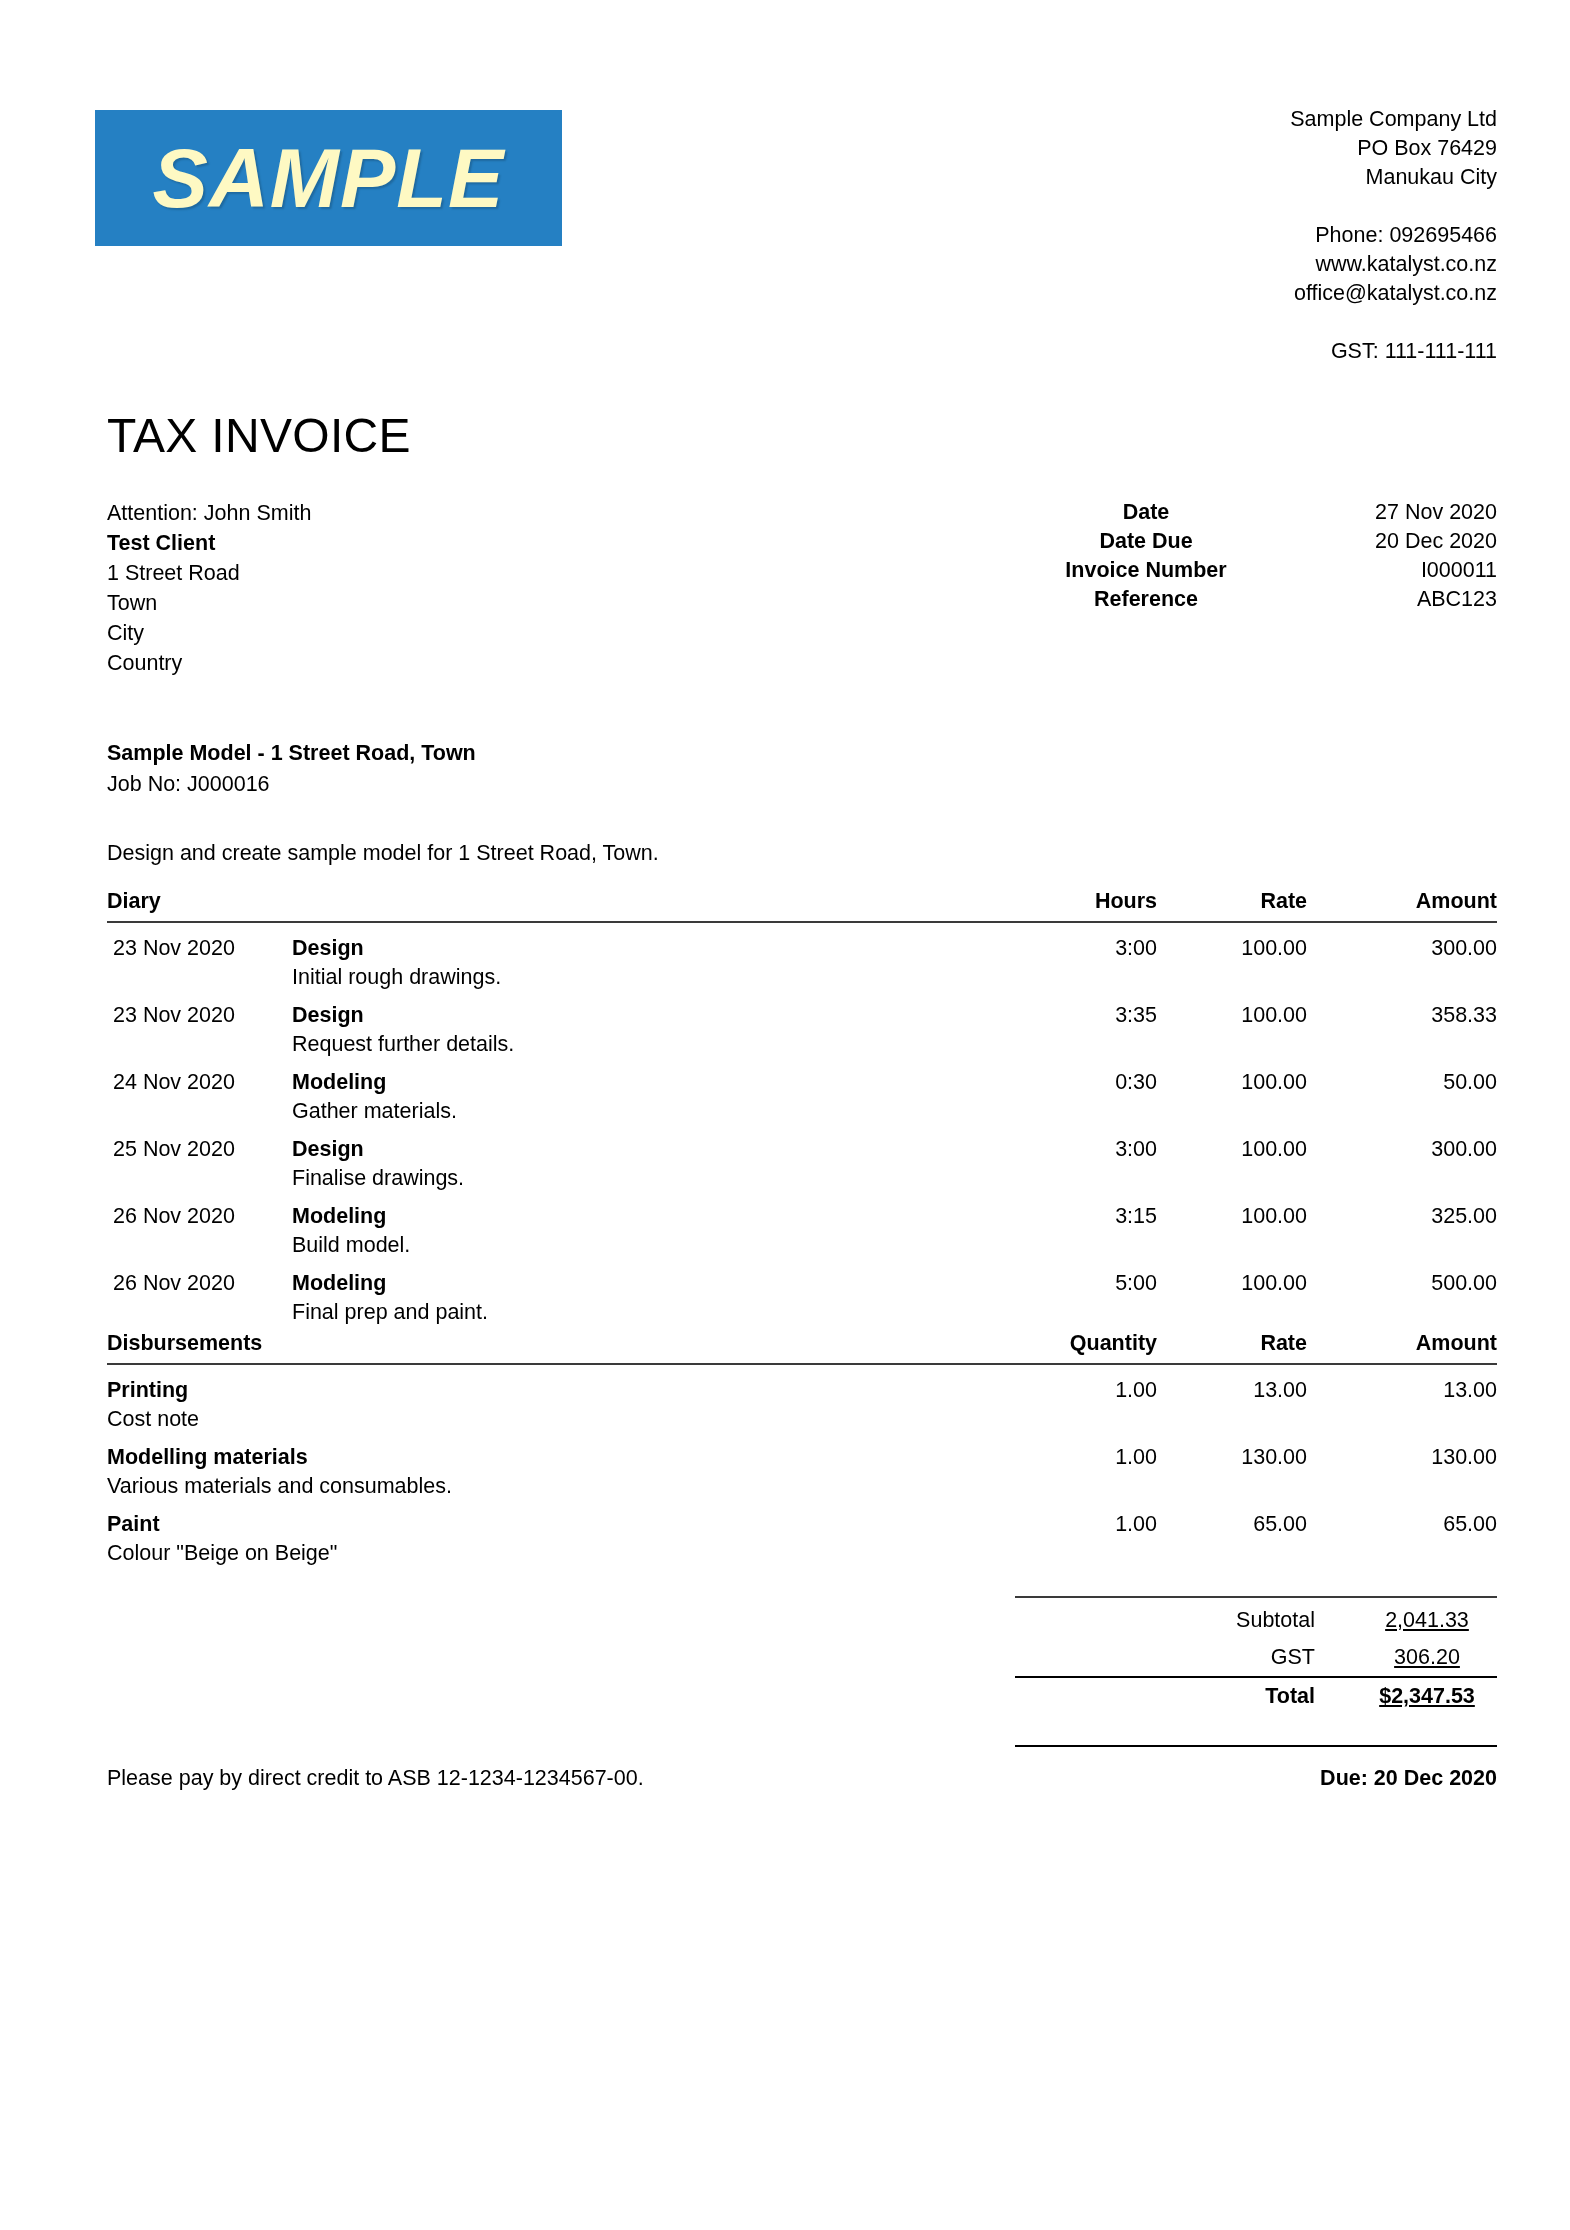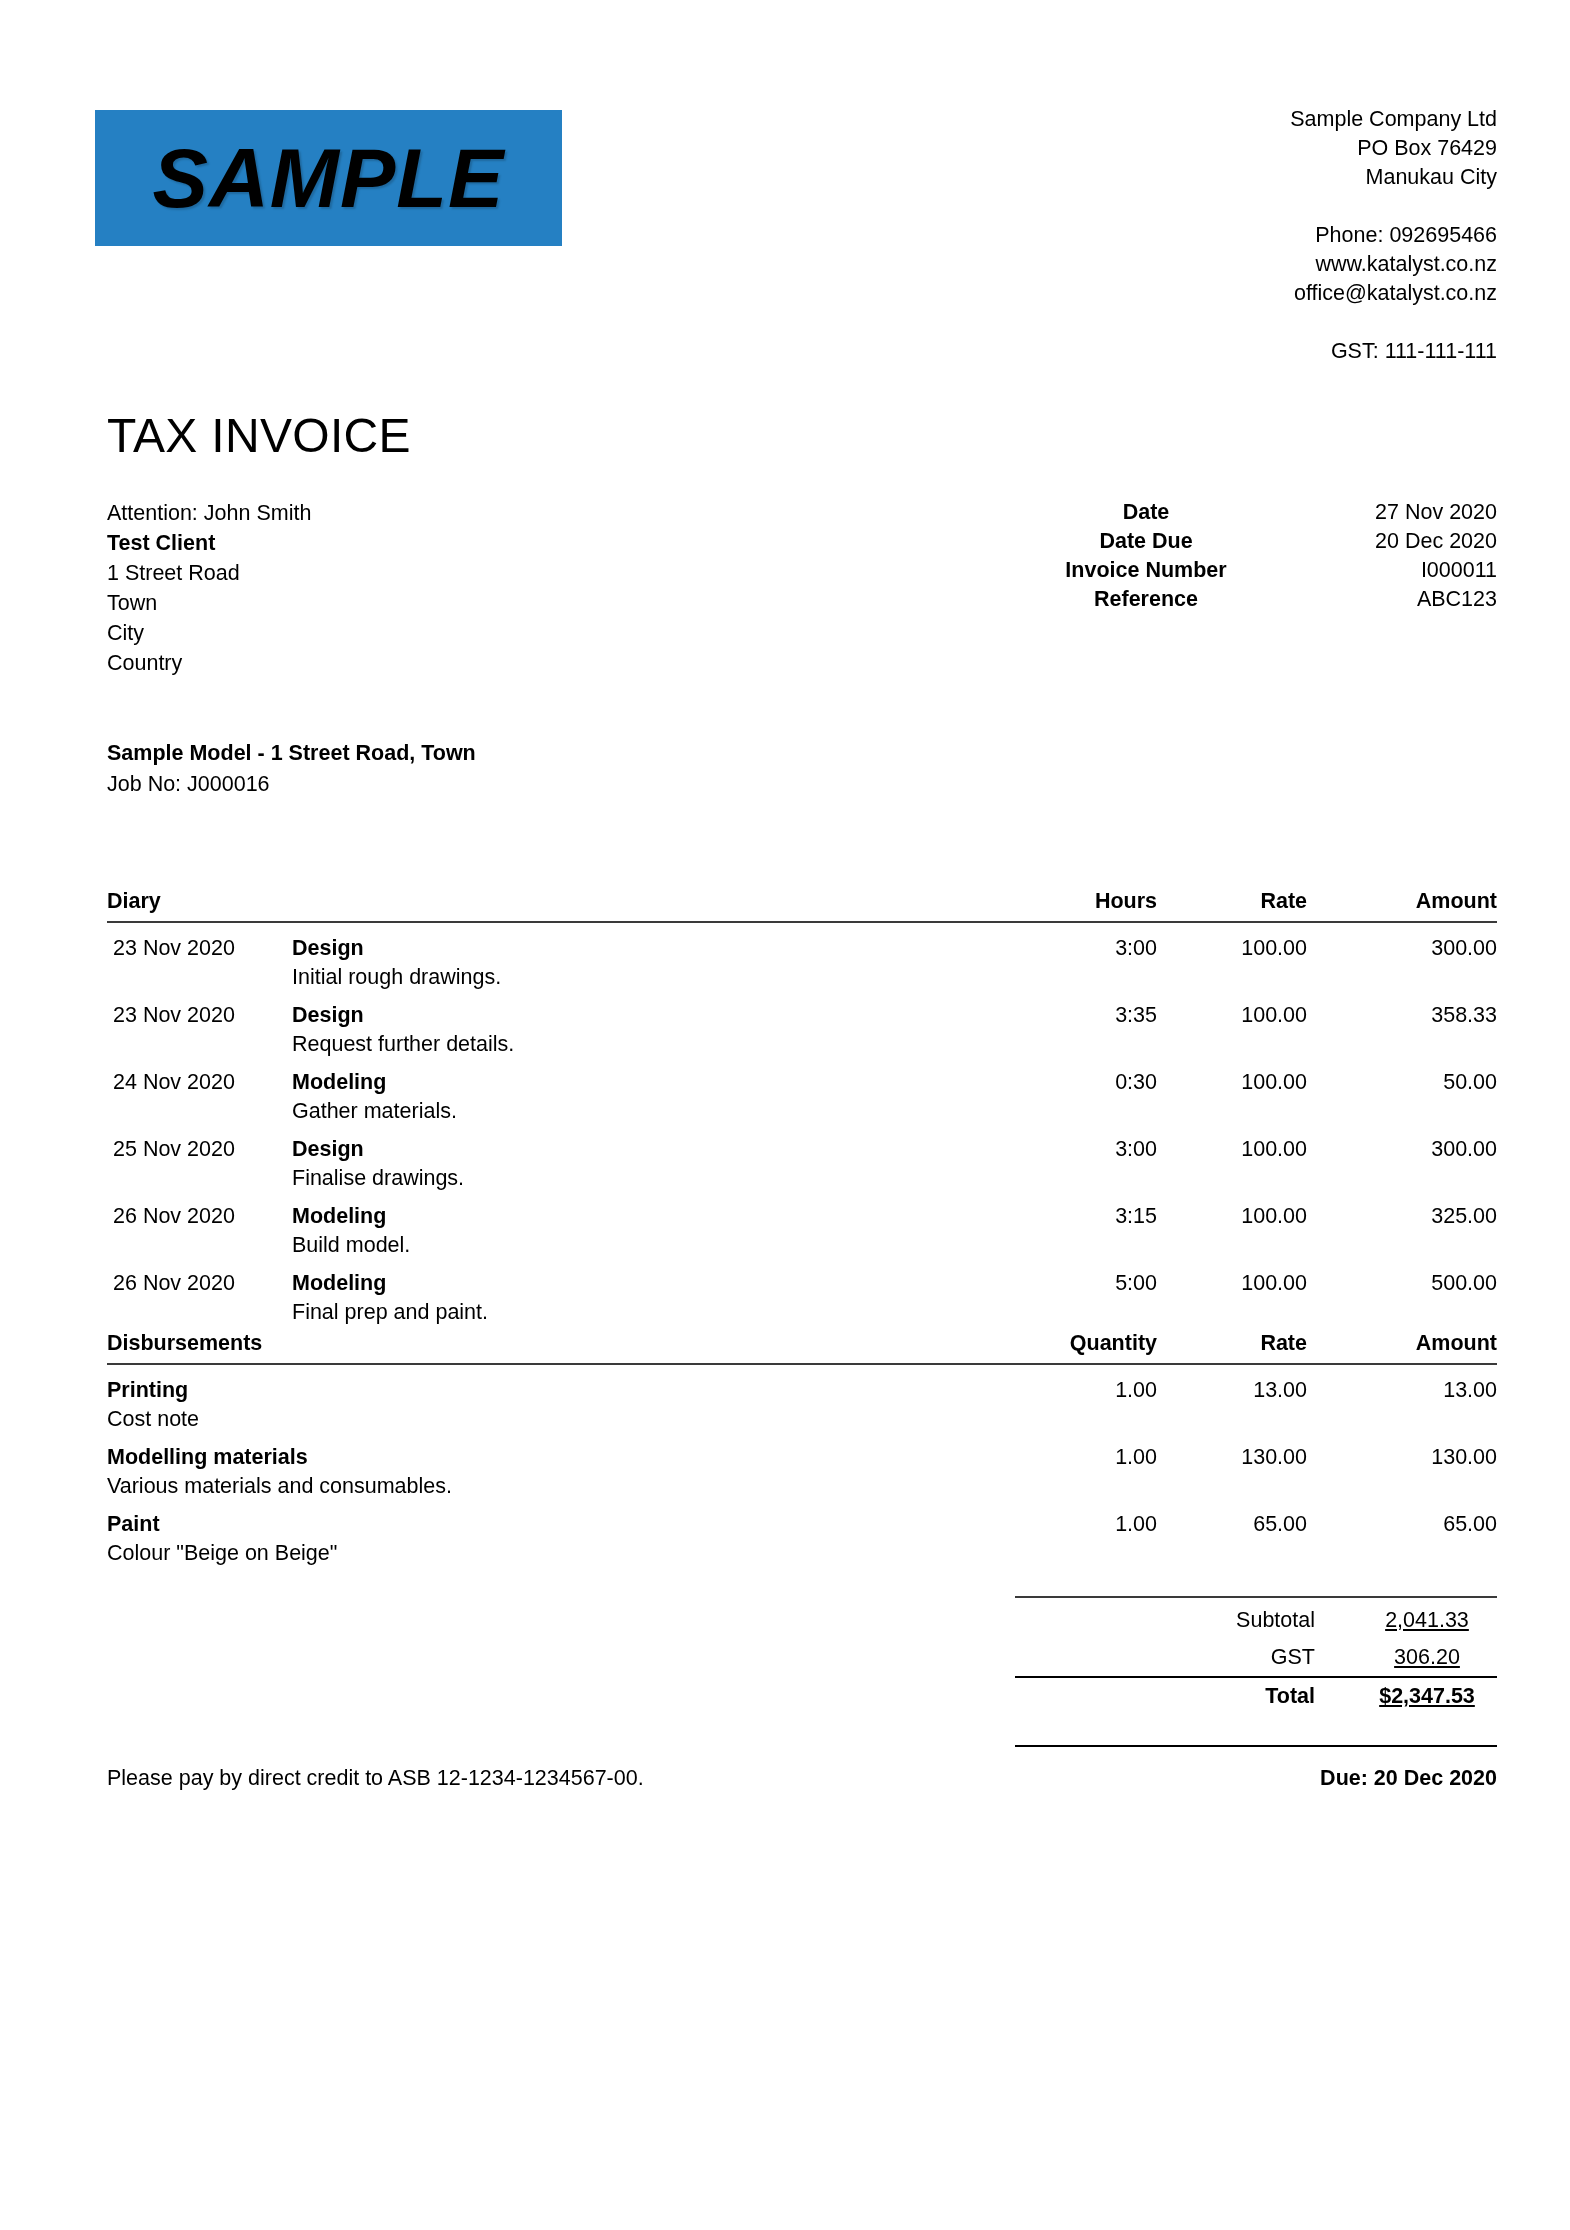--- a/index.html
+++ b/index.html
@@ -41,21 +41,21 @@
     display: flex;
     align-items: center;
     justify-content: center;
   }
   .logo-text {
     font-family: "Liberation Sans", sans-serif;
     font-style: italic;
     font-weight: bold;
     font-size: 83px;
     letter-spacing: 1px;
-    color: #000000;
+    color: #fef9c3;
     line-height: 1;
     text-shadow: 2px 2px 2px rgba(0,0,0,0.18);
     white-space: nowrap;
   }
   .company {
     position: absolute;
     right: 0;
     top: 105px;
     text-align: right;
     font-size: 21.5px;
@@ -313,20 +313,21 @@
             <td class="value">ABC123</td>
           </tr>
         </tbody>
       </table>
     </div>
 
     <div class="job">
       <div class="job-title">Sample Model - 1 Street Road, Town</div>
       <div>Job No:  J000016</div>
     </div>
+    <div class="job-desc">Design and create sample model for 1 Street Road, Town.</div>
 
     <table class="lines diary">
       <colgroup>
         <col class="c-date">
           <col class="c-desc">
           <col class="c-qty">
           <col class="c-rate">
           <col class="c-amt">
       </colgroup>
       <thead>

